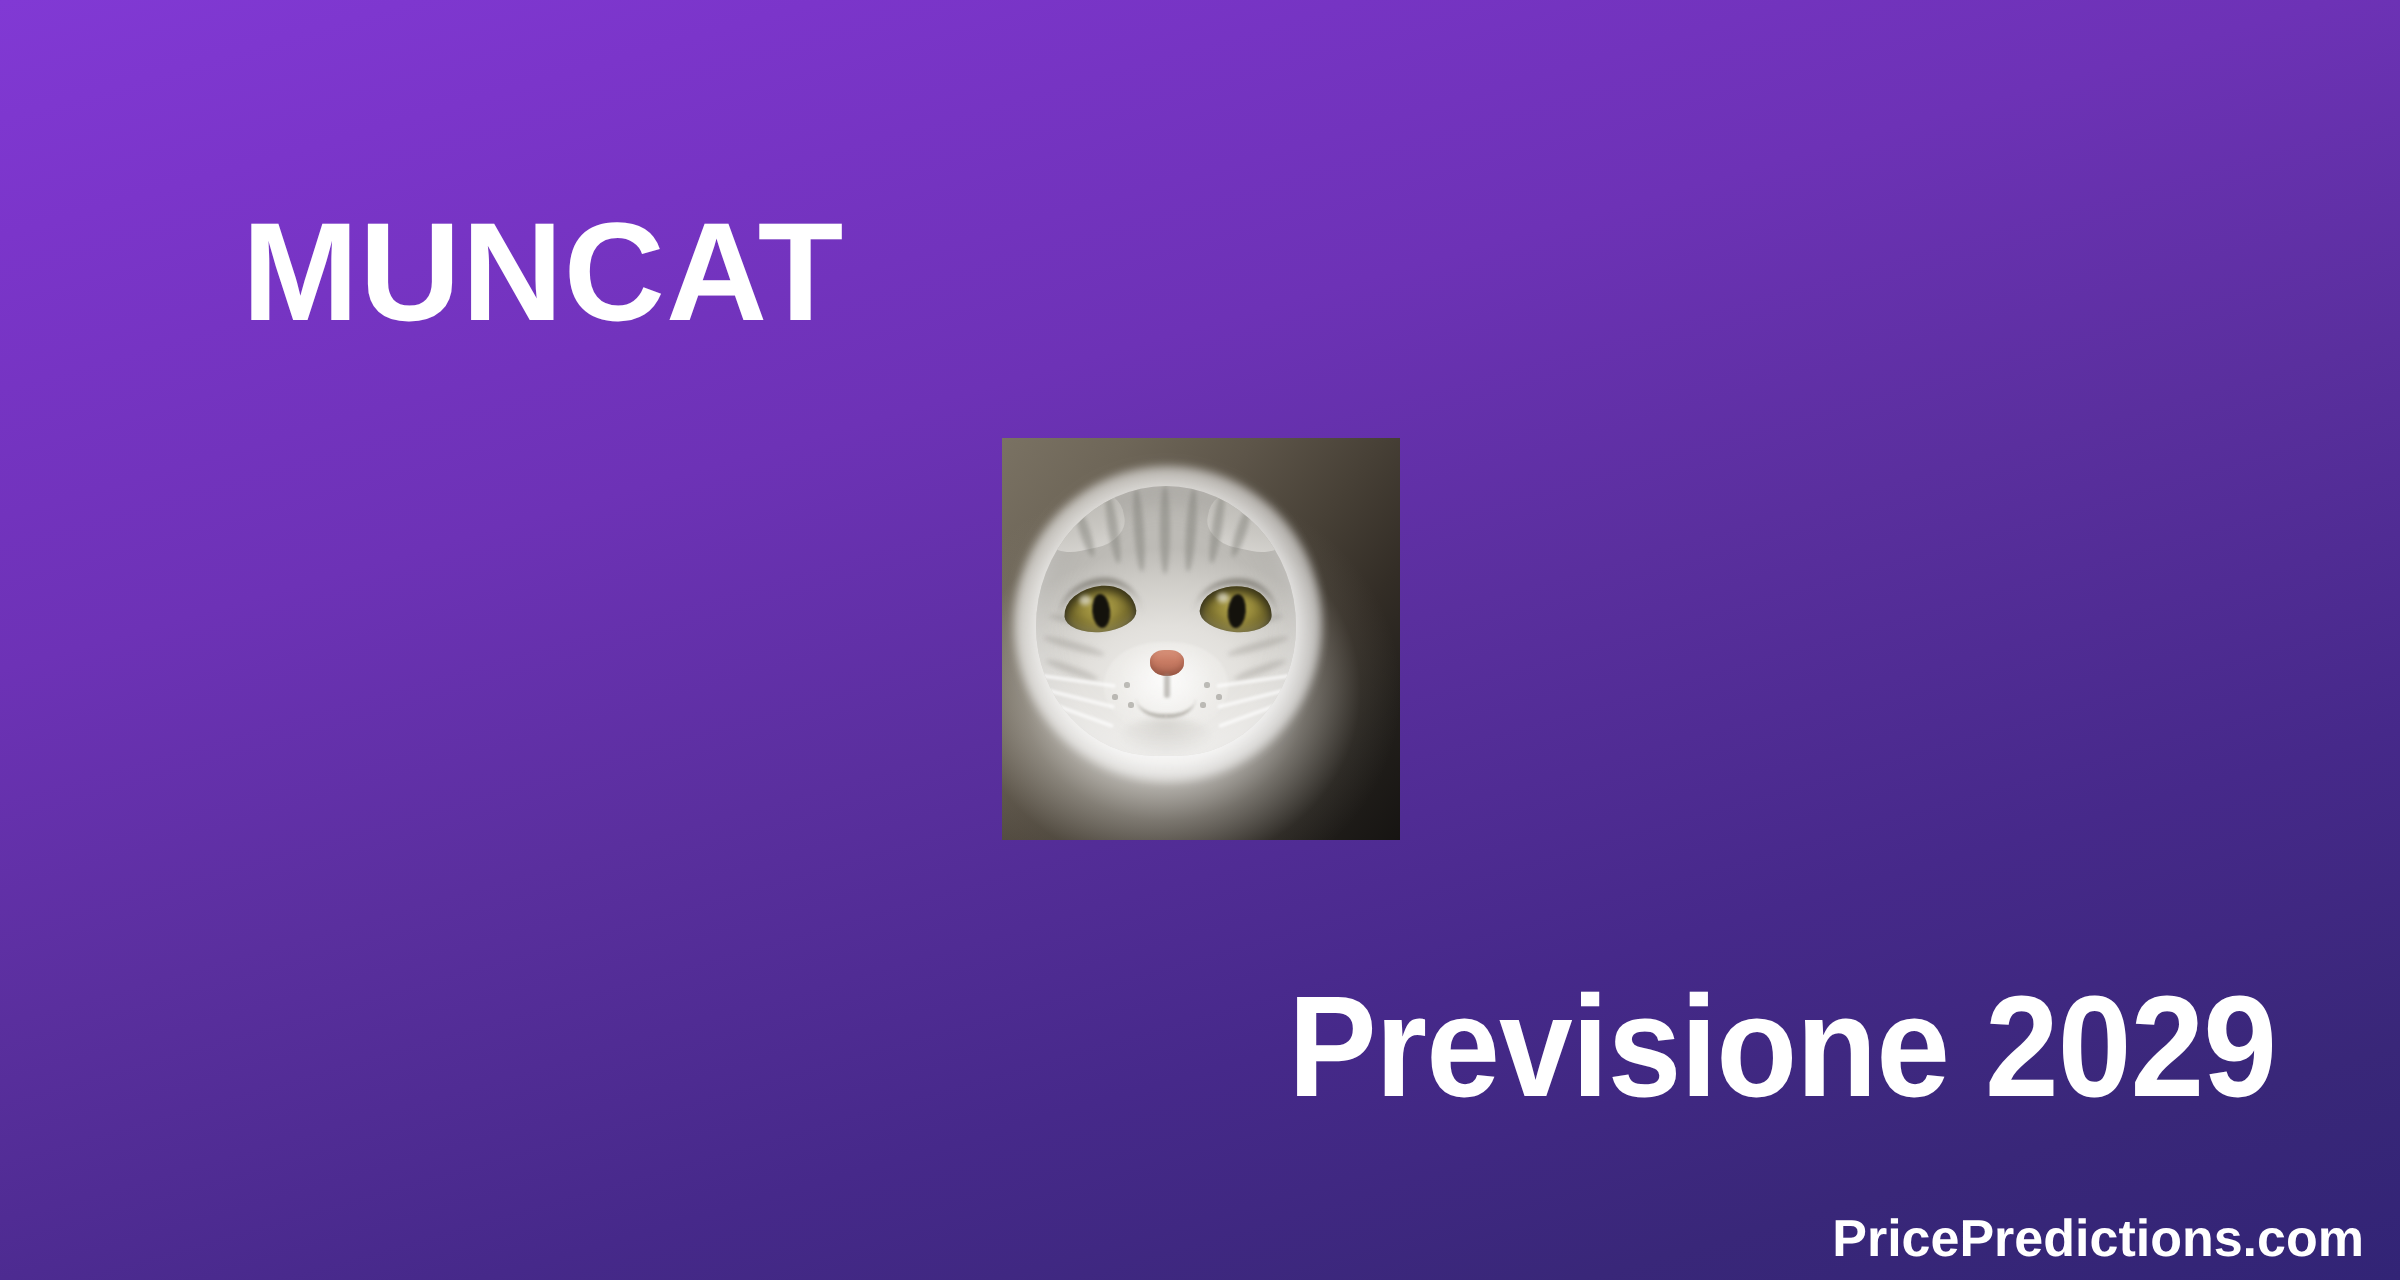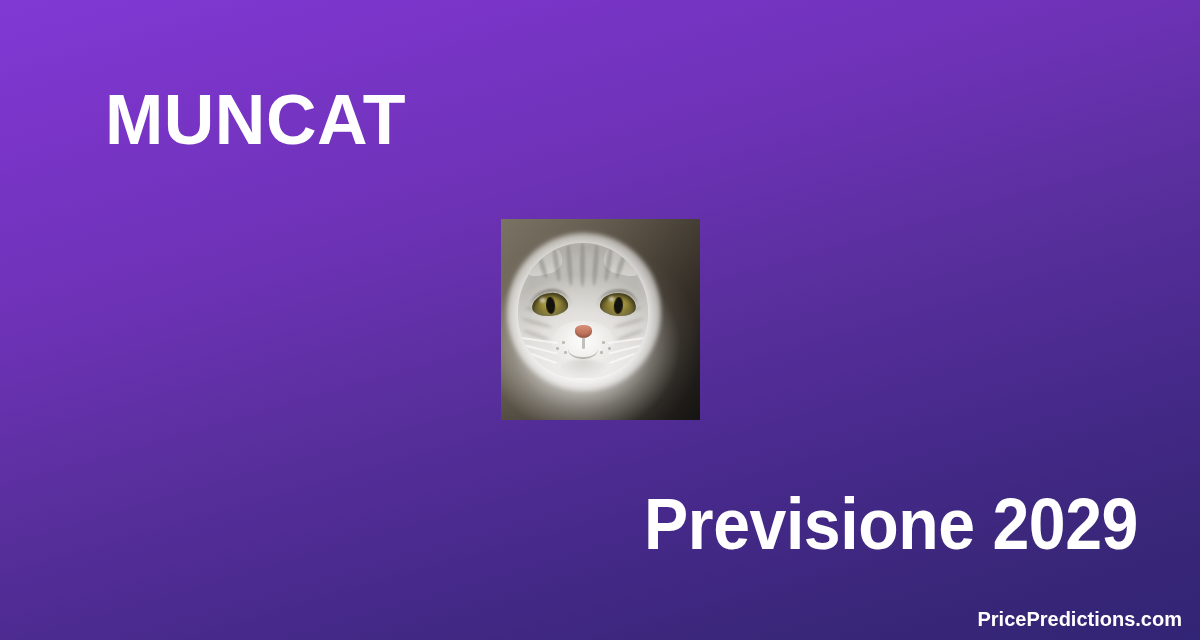--- a/index.html
+++ b/index.html
@@ -24,21 +24,21 @@
         #322476 100%);
     font-family: "Liberation Sans", sans-serif;
     -webkit-font-smoothing: antialiased;
   }
 
   
   #coin-name {
     position: absolute;
     left: 105px;
     top: 78px;
-    margin: 0;
+    margin: 16px;
     font-family: "Liberation Sans", sans-serif;
     font-weight: bold;
     font-size: 70px;
     line-height: 84px;
     letter-spacing: 0.5px;
     color: #ffffff;
     white-space: nowrap;
   }
 
   
@@ -313,21 +313,21 @@
   }
 
   
   #watermark {
     position: absolute;
     right: 18px;
     bottom: 8px;
     margin: 0;
     font-family: "Liberation Sans", sans-serif;
     font-weight: bold;
-    font-size: 20px;
+    font-size: 26px;
     line-height: 26px;
     color: #ffffff;
     white-space: nowrap;
   }
 </style>
 </head>
 <body>
 
 <div id="canvas">
 

